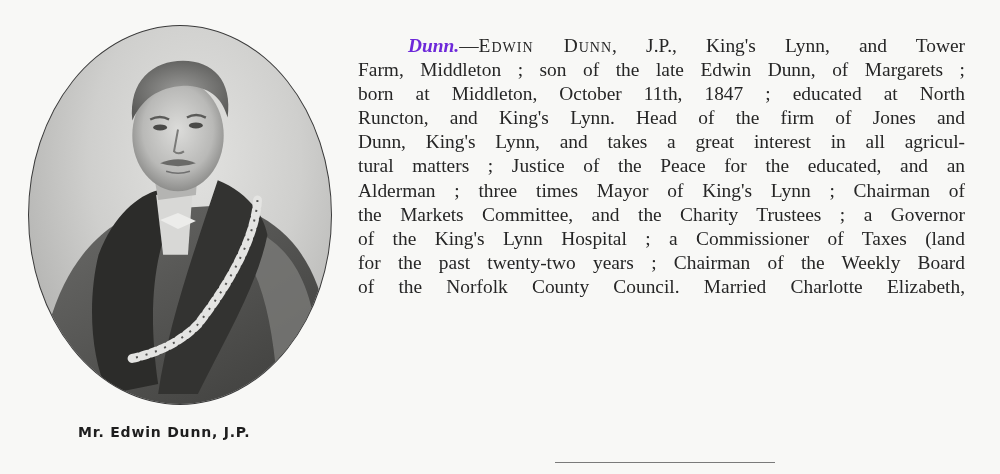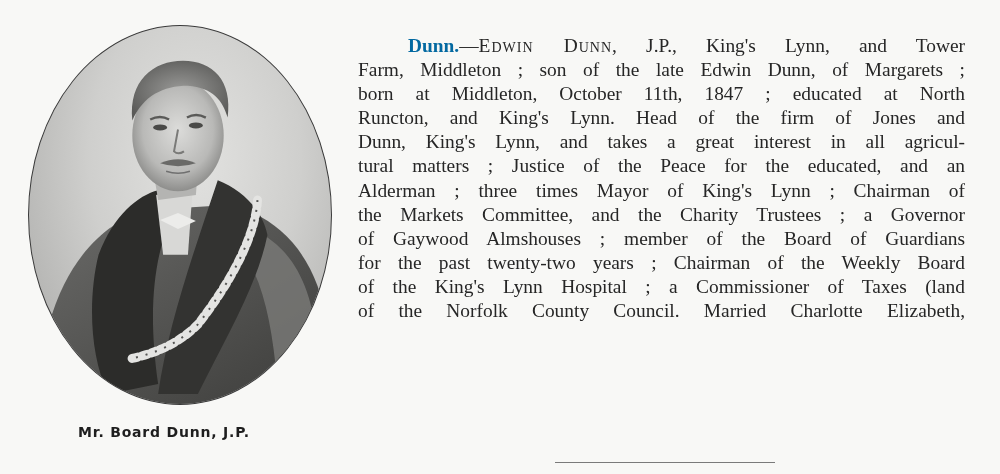--- a/index.html
+++ b/index.html
@@ -55,21 +55,21 @@
     text-align: justify;
   }
   .bio-line {
     display: block;
     white-space: nowrap;
     text-align-last: justify;
     text-align: justify;
   }
   .bio-line.first { padding-left: 50px; }
   .bio-line.last { text-align-last: left; }
-  .surname-lead { font-weight: bold; color: #0369a1; }
+  .surname-lead { font-weight: bold; color: #6d28d9; font-style: italic; }
   .smallcaps { font-variant: small-caps; letter-spacing: 1px; }
   .rule {
     position: absolute;
     left: 555px;
     top: 462px;
     width: 220px;
     height: 1px;
     background: #7a7a7a;
   }
 </style>
@@ -123,31 +123,30 @@
       <path d="M159,92 Q168,87 178,92" stroke="#5a5a58" stroke-width="2.5" fill="none"></path>
 
       <path d="M150,104 L146,126 Q150,130 156,126" stroke="#7a7a78" stroke-width="2" fill="none"></path>
 
       <path d="M132,138 Q150,130 168,138 Q150,144 132,138 Z" fill="#6a6a68"></path>
 
       <path d="M138,146 Q150,150 162,146" stroke="#707070" stroke-width="1.5" fill="none"></path>
     </svg>
   </div>
 
-  <div class="caption">Mr. Board Dunn, J.P.</div>
+  <div class="caption">Mr. Edwin Dunn, J.P.</div>
 
   <div class="bio">
     <span class="bio-line first"><span class="surname-lead">Dunn.</span><span>—</span><span class="smallcaps">Edwin Dunn</span><span>, J.P., King's Lynn, and Tower</span></span>
     <span class="bio-line">Farm, Middleton ; son of the late Edwin Dunn, of Margarets ;</span>
     <span class="bio-line">born at Middleton, October 11th, 1847 ; educated at North</span>
     <span class="bio-line">Runcton, and King's Lynn.   Head of the firm of Jones and</span>
     <span class="bio-line">Dunn, King's Lynn, and takes a great interest in all agricul-</span>
     <span class="bio-line">tural matters ; Justice of the Peace for the educated, and an</span>
     <span class="bio-line">Alderman ; three times Mayor of King's Lynn ; Chairman of</span>
     <span class="bio-line">the Markets Committee, and the Charity Trustees ; a Governor</span>
-    <span class="bio-line">of Gaywood Almshouses ; member of the Board of Guardians</span>
+    <span class="bio-line">of the King's Lynn Hospital ; a Commissioner of Taxes (land</span>
     <span class="bio-line">for the past twenty-two years ; Chairman of the Weekly Board</span>
-    <span class="bio-line">of the King's Lynn Hospital ; a Commissioner of Taxes (land</span>
     <span class="bio-line">of the Norfolk County Council.   Married Charlotte Elizabeth,</span>
   </div>
 
   <div class="rule"></div>
 </div>
 
 </body></html>

